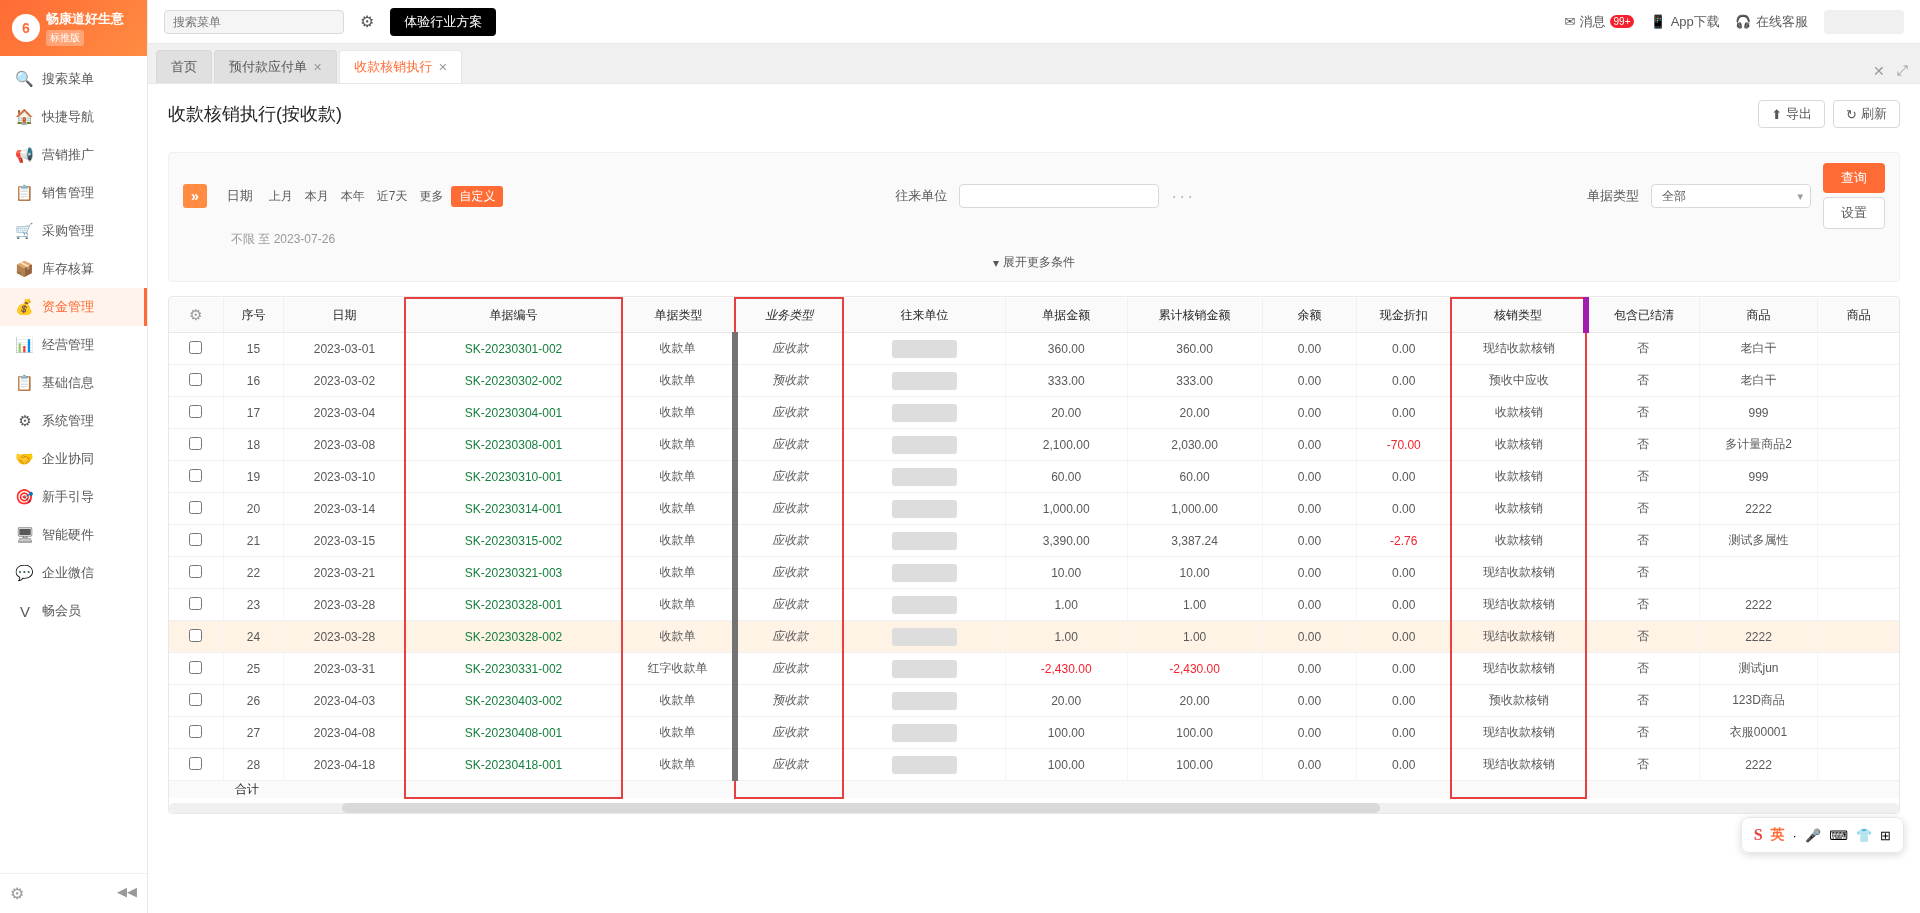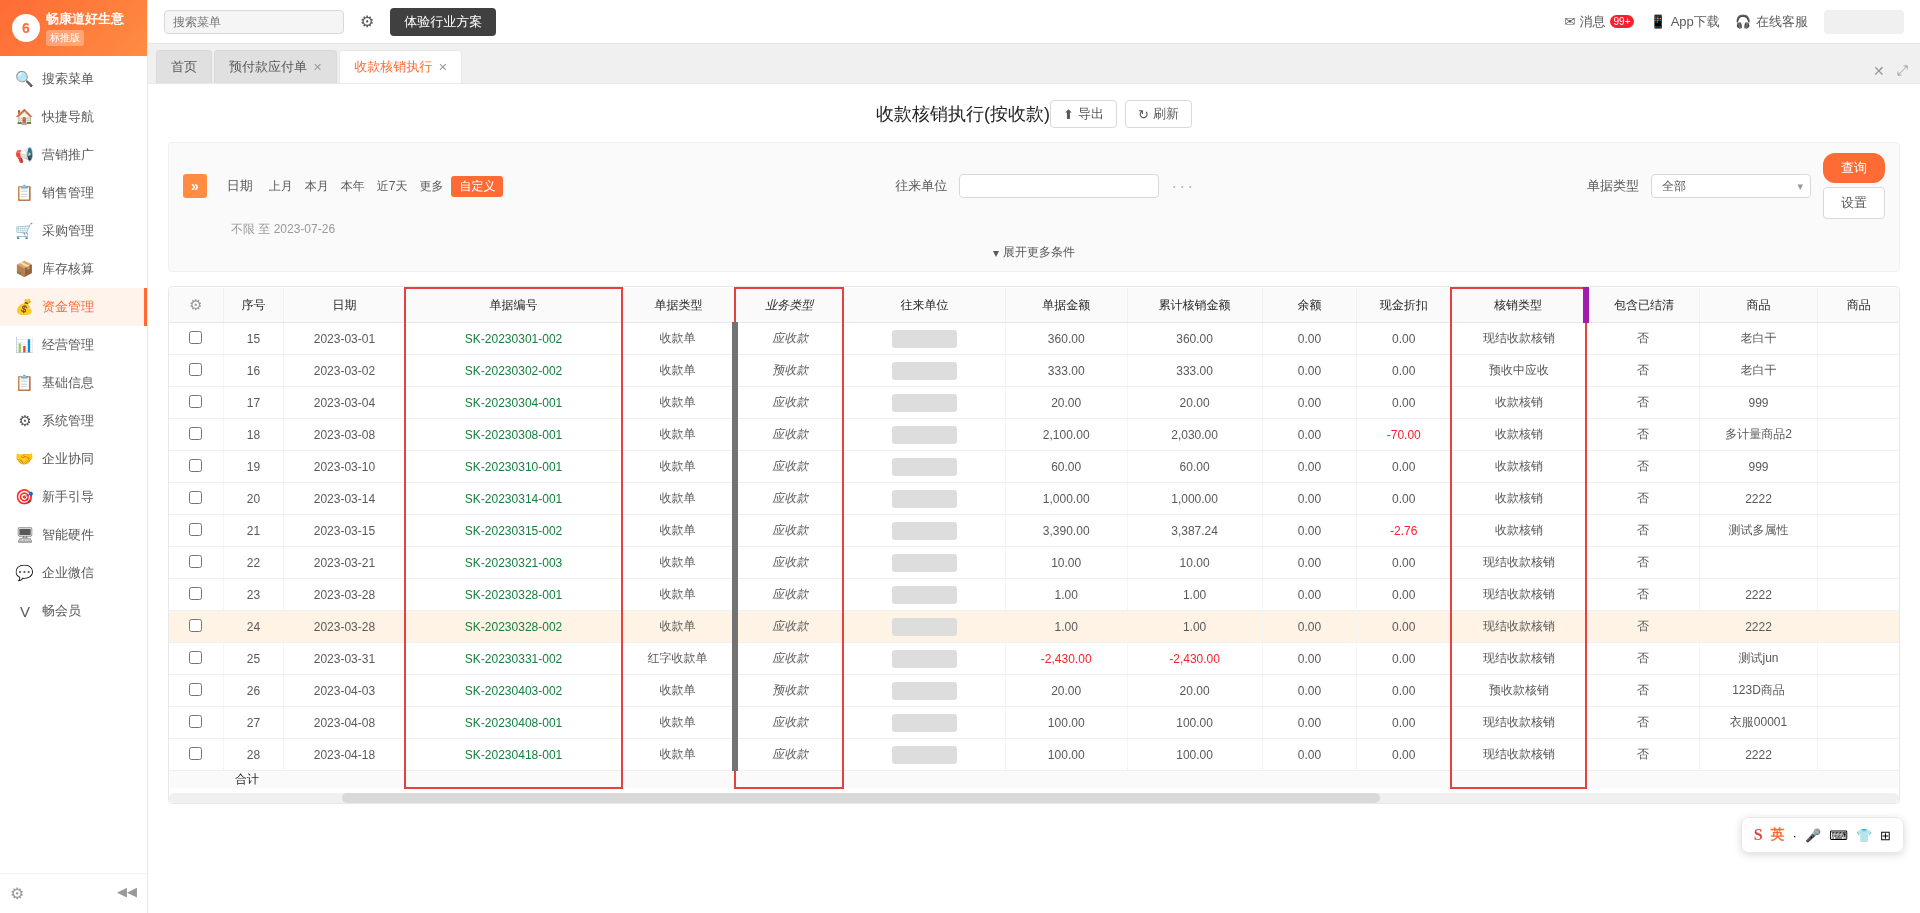--- a/index.html
+++ b/index.html
@@ -17,56 +17,56 @@
     .sidebar-footer { padding: 10px; display: flex; justify-content: space-between; border-top: 1px solid #f0f0f0; }
 
     
     .main { flex: 1; display: flex; flex-direction: column; overflow: hidden; }
 
     
     .topbar { height: 44px; background: #fff; border-bottom: 1px solid #e8e8e8; display: flex; align-items: center; padding: 0 16px; gap: 16px; flex-shrink: 0; }
     .topbar-input-wrap { flex: 0 0 180px; }
     .topbar-input { width: 100%; border: 1px solid #d9d9d9; border-radius: 4px; padding: 4px 8px; font-size: 12px; color: #bbb; background: #f5f5f5; }
     .topbar-gear { color: #595959; font-size: 16px; cursor: pointer; }
-    .topbar-btn-orange { background: #404040; color: #fff; border: none; border-radius: 4px; padding: 5px 14px; cursor: pointer; font-size: 13px; }
+    .topbar-btn-orange { background: #000000; color: #fff; border: none; border-radius: 4px; padding: 5px 14px; cursor: pointer; font-size: 13px; }
     .topbar-right { margin-left: auto; display: flex; align-items: center; gap: 16px; }
     .topbar-right-item { display: flex; align-items: center; gap: 4px; color: #595959; font-size: 13px; cursor: pointer; }
     .badge-red { background: #f5222d; color: #fff; font-size: 10px; padding: 1px 4px; border-radius: 8px; min-width: 18px; text-align: center; }
 
     
     .tabbar { height: 40px; background: #f0f0f0; display: flex; align-items: flex-end; padding: 0 0 0 8px; flex-shrink: 0; border-bottom: 1px solid #e8e8e8; }
     .tab { display: flex; align-items: center; gap: 6px; padding: 7px 14px; background: #e0e0e0; border-radius: 4px 4px 0 0; margin-right: 2px; cursor: pointer; font-size: 13px; color: #595959; border: 1px solid #d9d9d9; border-bottom: none; }
     .tab.active { background: #fff; color: #ff6b35; border-color: #e8e8e8; }
     .tab-close { font-size: 11px; color: #999; cursor: pointer; }
     .tab-home { color: #595959; }
 
     
     .page-content { flex: 1; overflow: auto; padding: 0; background: #f5f5f5; }
     .page-inner { background: #fff; margin: 0; padding: 16px 20px; min-height: 100%; }
 
     
-    .page-header { display: flex; align-items: center; justify-content: center; margin-bottom: 14px; }
+    .page-header { display: flex; align-items: center; justify-content: space-between; margin-bottom: 24px; }
     .page-title { font-size: 18px; color: #262626; font-weight: 500; }
     .page-actions { display: flex; gap: 8px; }
     .btn-outline { border: 1px solid #d9d9d9; background: #fff; color: #595959; padding: 4px 12px; border-radius: 4px; cursor: pointer; font-size: 13px; display: flex; align-items: center; gap: 4px; }
 
     
     .filter-area { background: #fafafa; border: 1px solid #f0f0f0; border-radius: 4px; padding: 10px 14px; margin-bottom: 14px; }
     .filter-row { display: flex; align-items: center; gap: 12px; flex-wrap: wrap; }
     .filter-label { color: #595959; font-size: 13px; white-space: nowrap; }
     .filter-date-btns { display: flex; gap: 4px; align-items: center; }
     .filter-date-btn { border: none; background: none; color: #595959; font-size: 12px; cursor: pointer; padding: 2px 4px; }
     .filter-date-custom { background: #ff6b35; color: #fff; border: none; border-radius: 3px; padding: 2px 8px; font-size: 12px; cursor: pointer; }
     .filter-date-range { color: #999; font-size: 12px; margin-top: 2px; }
     .filter-input { border: 1px solid #d9d9d9; border-radius: 4px; padding: 4px 10px; font-size: 12px; color: #bbb; width: 200px; }
     .filter-dots { color: #bbb; font-size: 18px; letter-spacing: 2px; }
     .filter-select { border: 1px solid #d9d9d9; border-radius: 4px; padding: 4px 24px 4px 10px; font-size: 12px; color: #595959; background: #fff; min-width: 160px; appearance: none; cursor: pointer; }
     .filter-select-wrap { position: relative; }
     .filter-select-wrap::after { content: '▾'; position: absolute; right: 8px; top: 50%; transform: translateY(-50%); color: #999; font-size: 11px; pointer-events: none; }
-    .btn-query { background: #ff6b35; color: #fff; border: none; border-radius: 12px; padding: 6px 18px; cursor: pointer; font-size: 13px; }
+    .btn-query { background: #ff6b35; color: #fff; border: none; border-radius: 4px; padding: 6px 18px; cursor: pointer; font-size: 13px; }
     .btn-setting { background: #fff; color: #595959; border: 1px solid #d9d9d9; border-radius: 4px; padding: 6px 14px; cursor: pointer; font-size: 13px; }
     .expand-more { display: flex; align-items: center; justify-content: center; color: #595959; font-size: 12px; cursor: pointer; margin-top: 6px; gap: 4px; }
 
     
     .table-wrap { border: 1px solid #e8e8e8; border-radius: 4px; overflow: hidden; }
     table { width: 100%; border-collapse: collapse; font-size: 12px; }
     thead th { background: #fafafa; padding: 8px 10px; text-align: center; color: #262626; font-weight: 500; border-bottom: 1px solid #e8e8e8; border-right: 1px solid #f0f0f0; white-space: nowrap; position: relative; }
     thead th:last-child { border-right: none; }
     tbody td { padding: 7px 10px; text-align: center; border-bottom: 1px solid #f0f0f0; border-right: 1px solid #f5f5f5; color: #595959; white-space: nowrap; }
     tbody td:last-child { border-right: none; }

